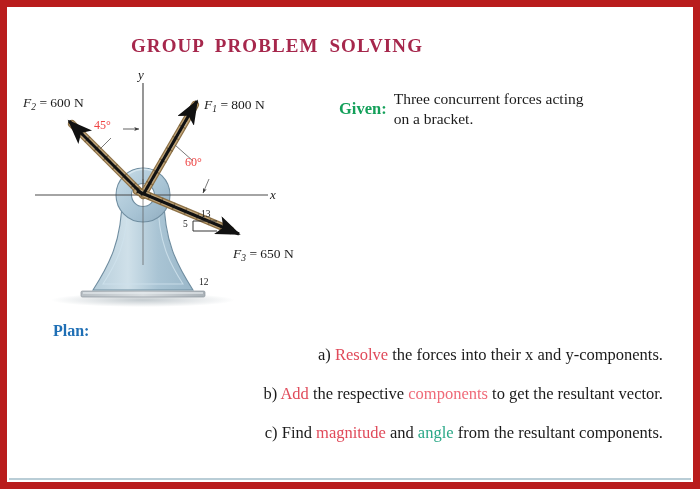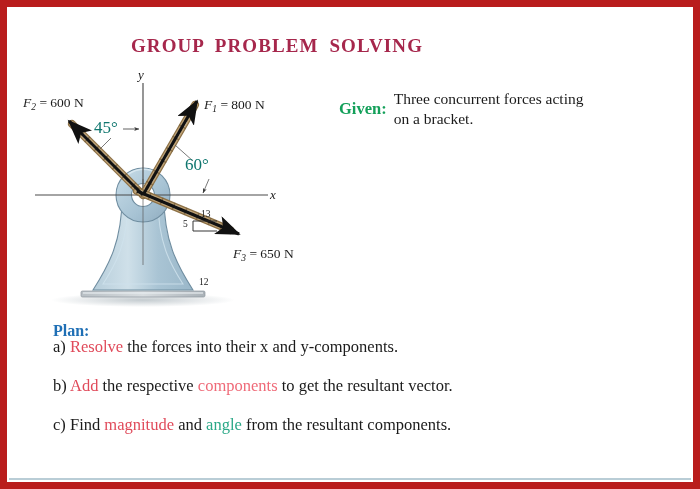--- a/index.html
+++ b/index.html
@@ -66,22 +66,22 @@
   .axlabel {
     position: absolute;
     font-family: "Liberation Serif", serif;
     font-style: italic;
     font-size: 13px;
     color: #1a1a1a;
   }
   .anglabel {
     position: absolute;
     font-family: "Liberation Serif", serif;
-    font-size: 17px;
-    color: #0f766e;
+    font-size: 12px;
+    color: #ef4444;
     white-space: nowrap;
   }
   .trinum {
     position: absolute;
     font-family: "Liberation Serif", serif;
     font-size: 9.5px;
     color: #1a1a1a;
   }
 
   
@@ -120,22 +120,23 @@
     left: 46px;
     top: 315px;
     font-family: "Liberation Serif", serif;
     font-weight: bold;
     font-size: 16px;
     color: #1f6fb5;
   }
   .plan-list {
     position: absolute;
     left: 46px;
-    top: 330px;
+    top: 338px;
     width: 610px;
+    text-align: right;
   }
   .plan-item {
     font-family: "Liberation Serif", serif;
     font-size: 16.5px;
     color: #1b1b1b;
     margin-bottom: 19px;
     white-space: nowrap;
   }
   .hl-red { color: #e04a5a; }
   .hl-pink { color: #ef6a78; }

